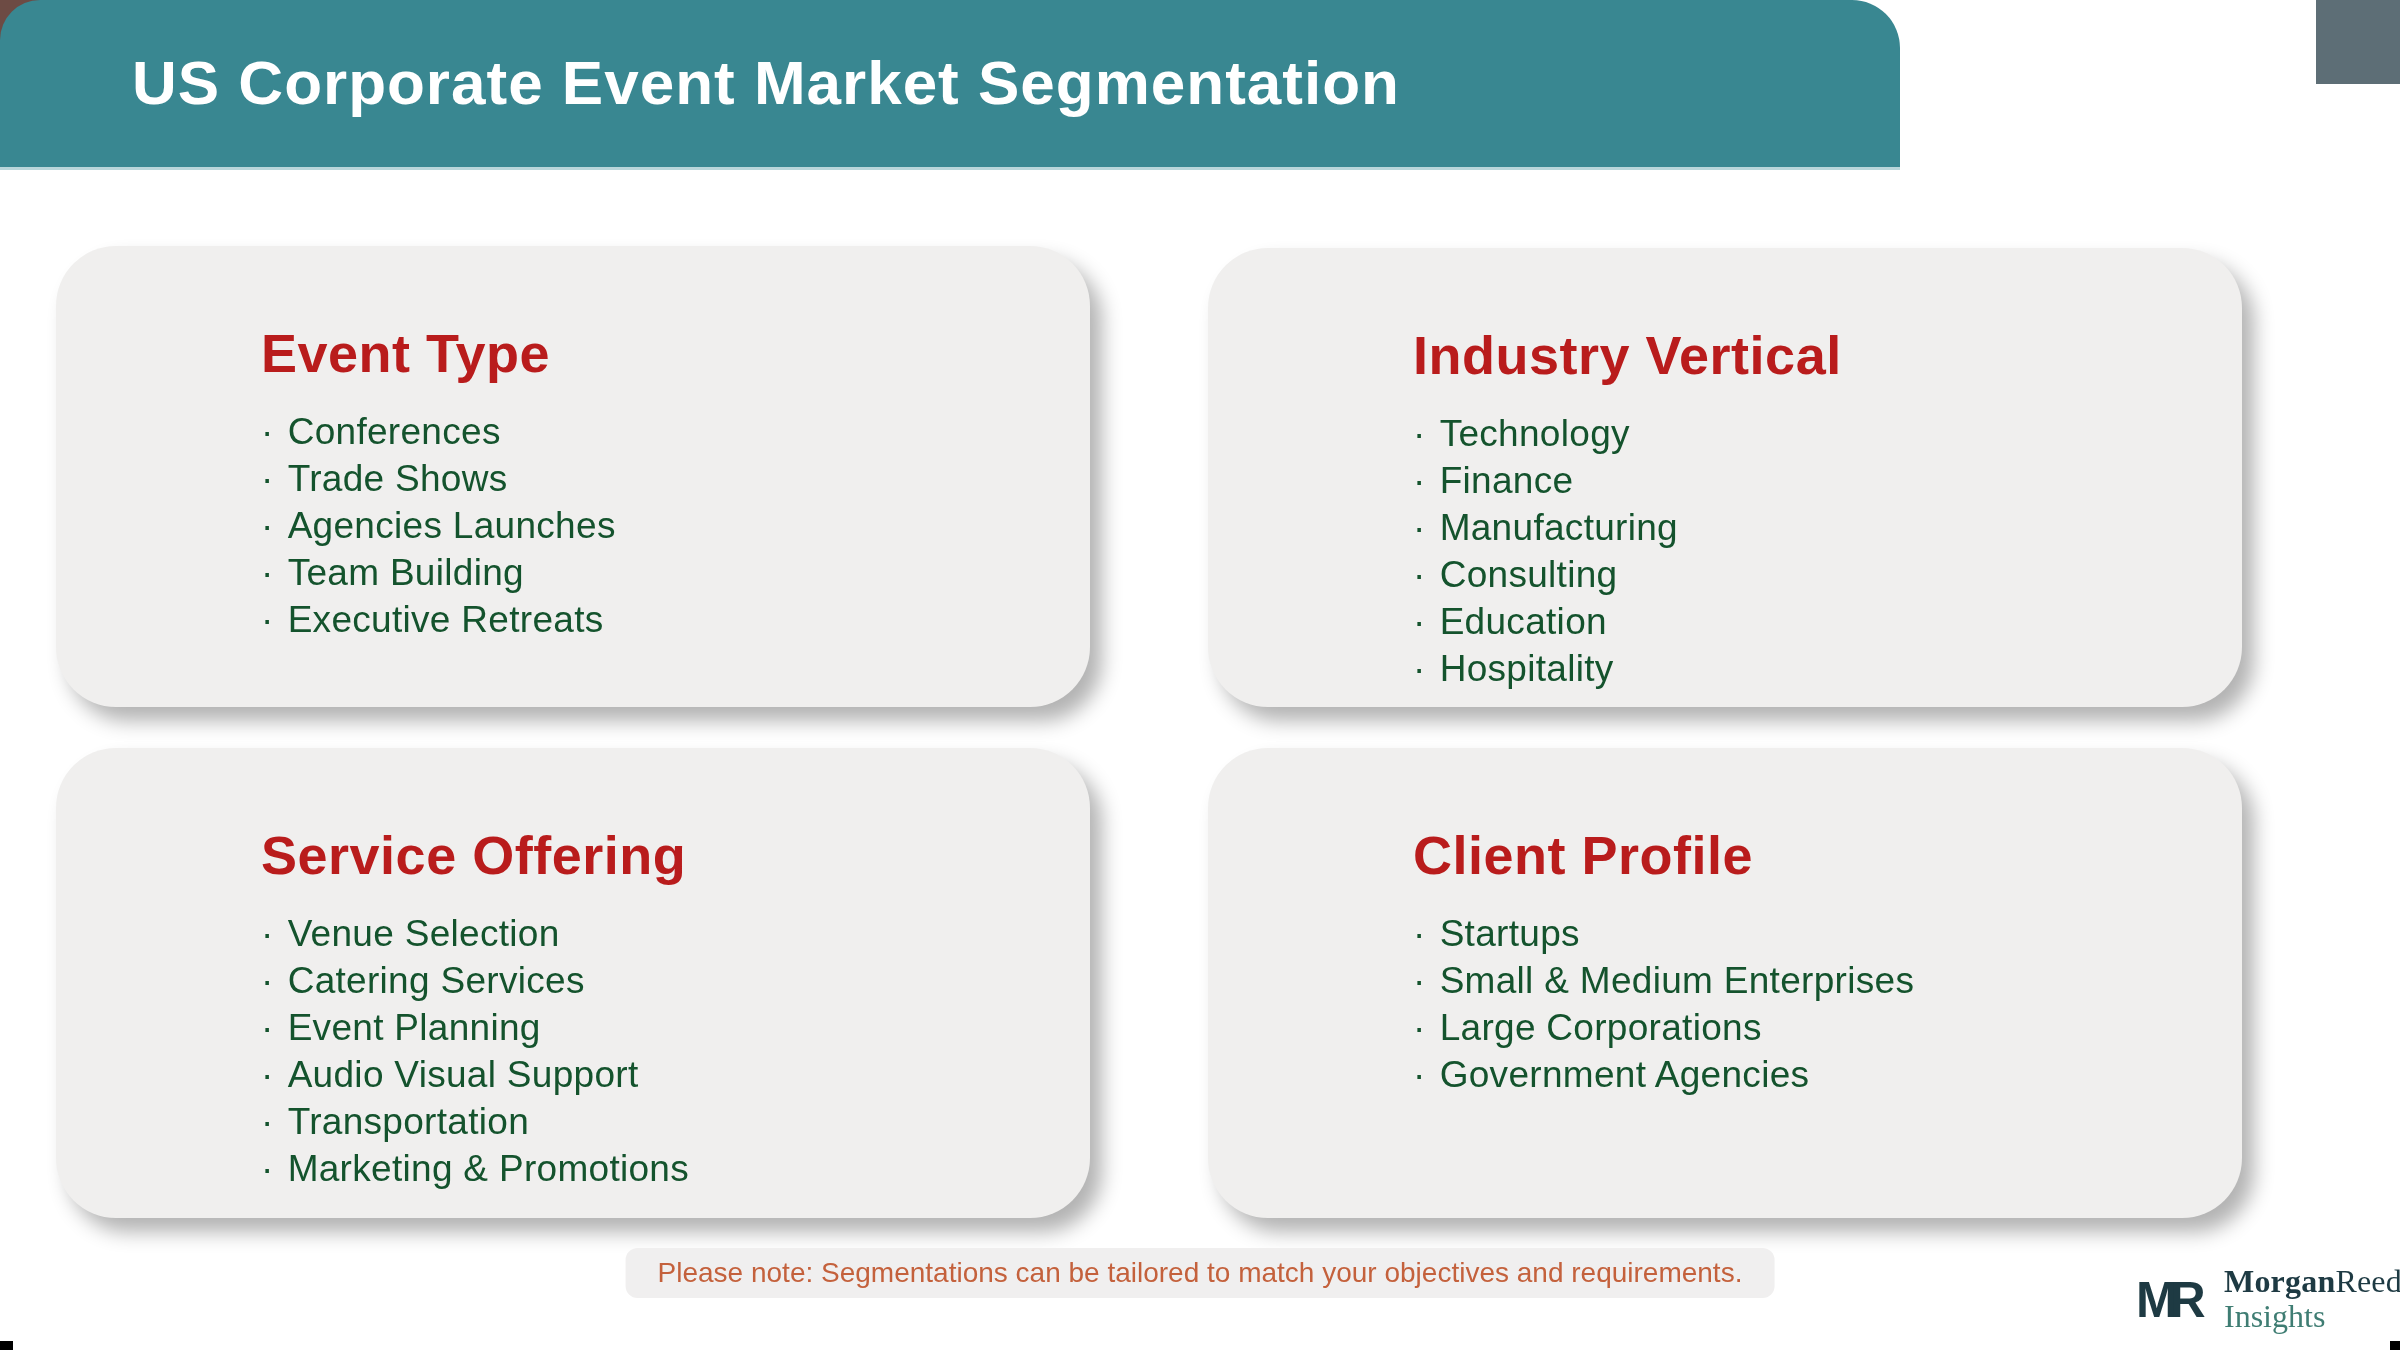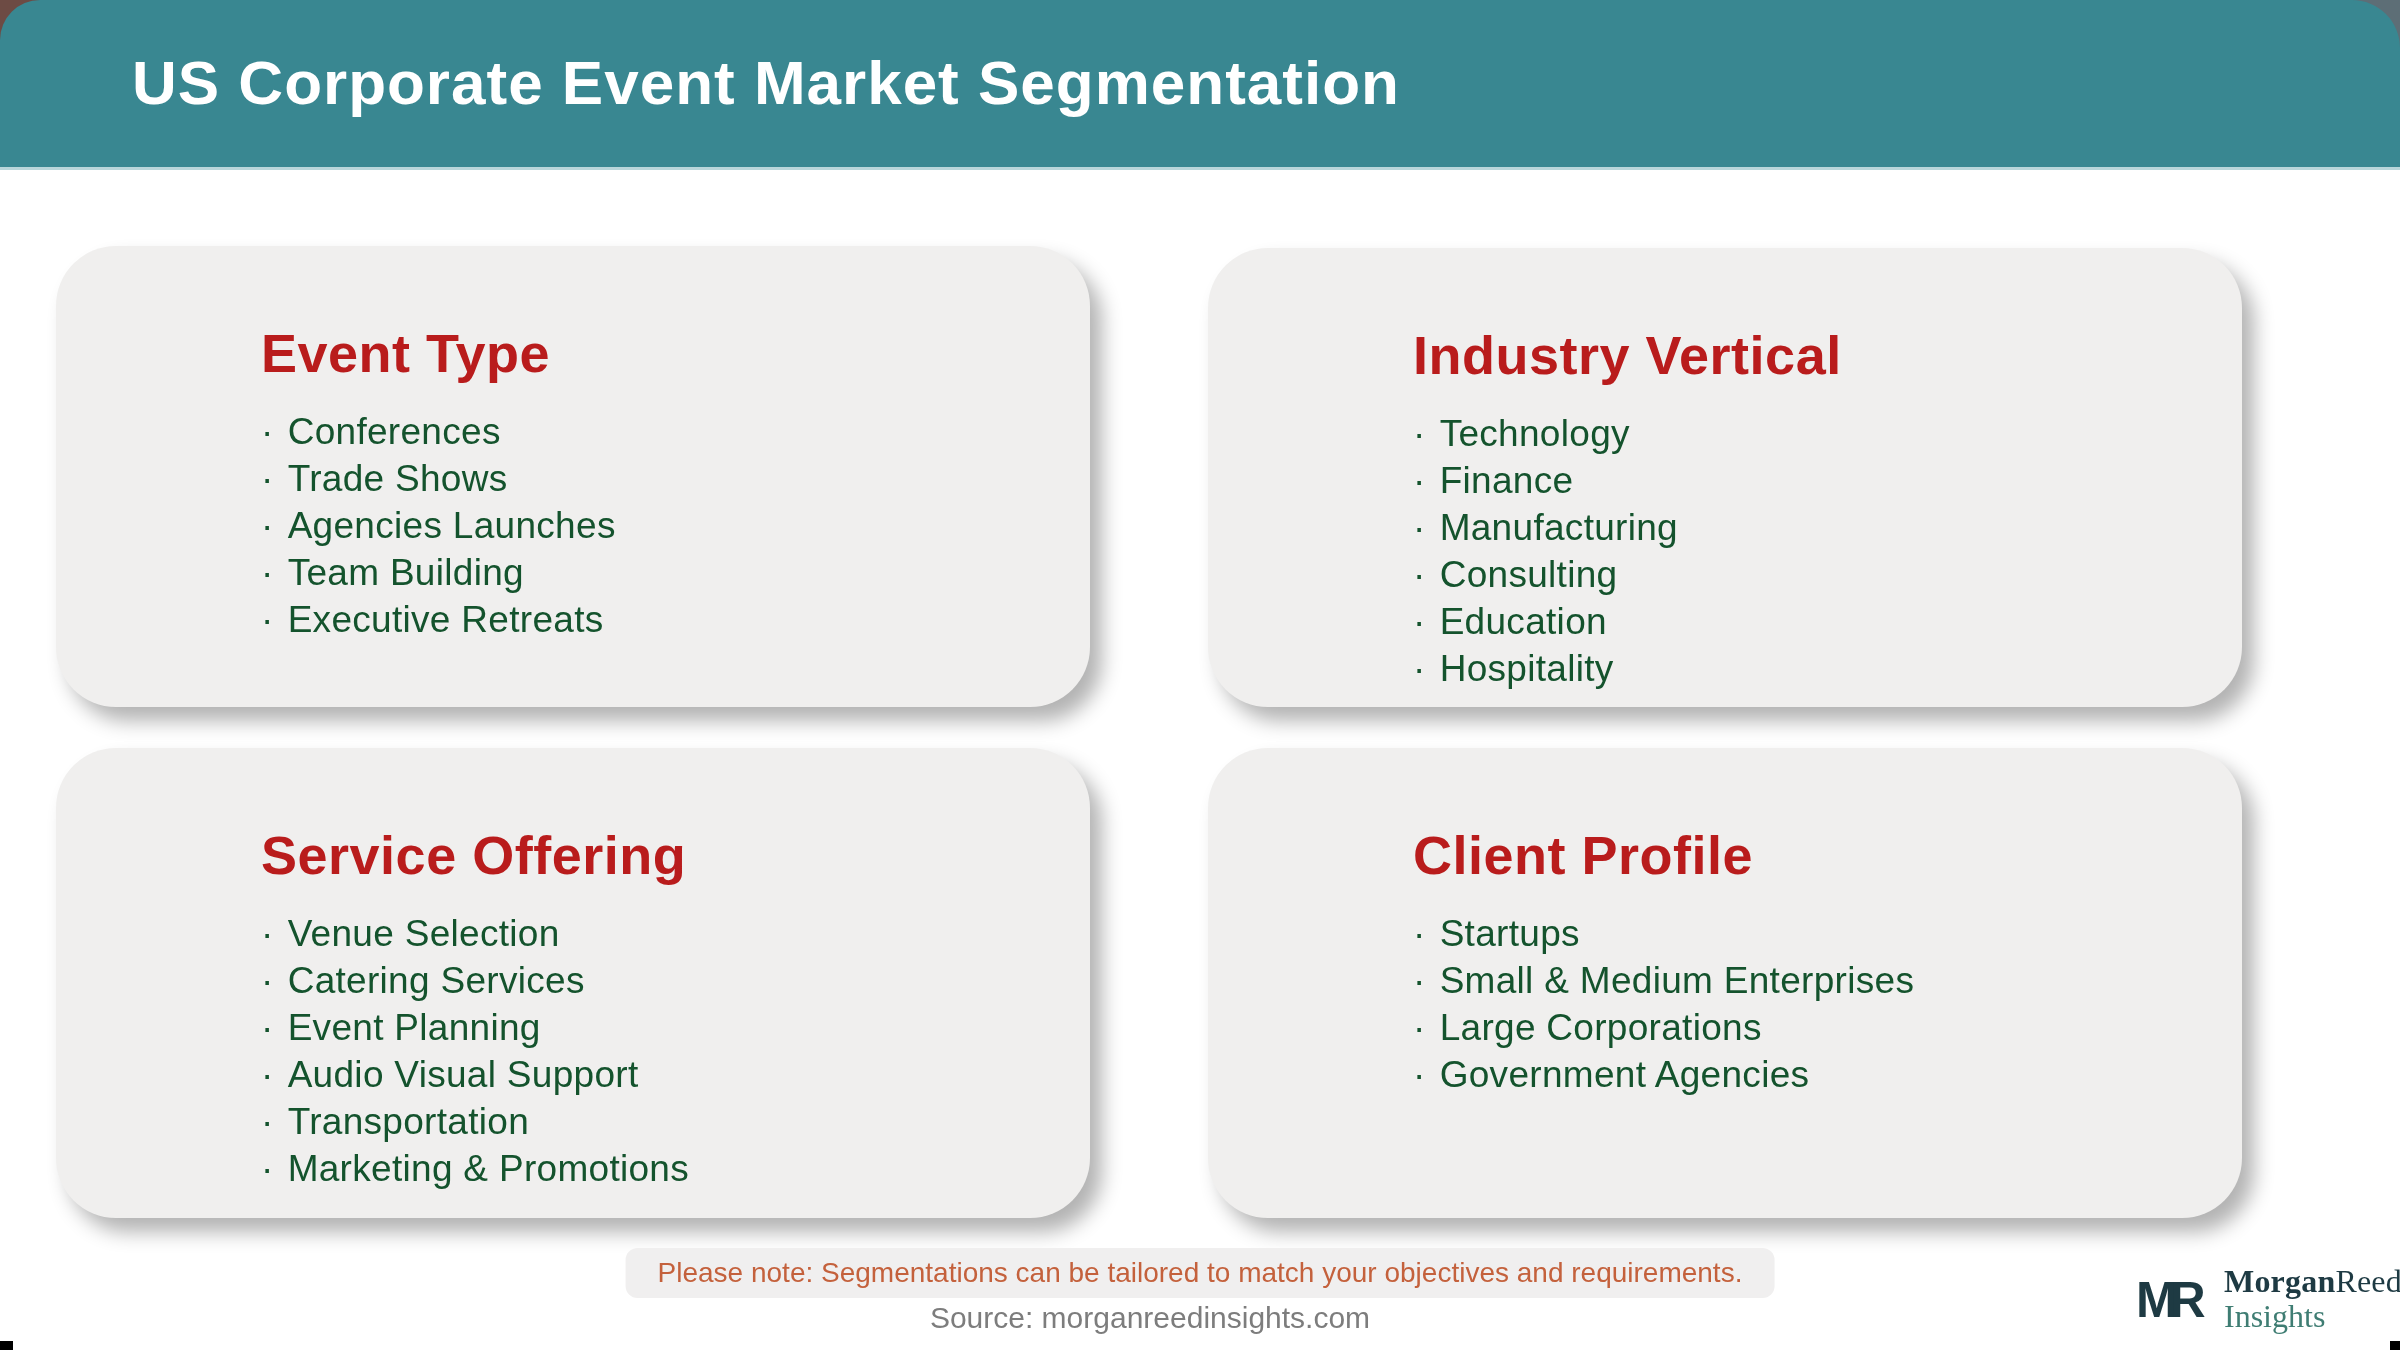--- a/index.html
+++ b/index.html
@@ -4,21 +4,21 @@
 <style>
   html,body{margin:0;padding:0;background:#ffffff;}
   .stage{
     position:relative;width:2400px;height:1350px;background:#ffffff;
     font-family:"Liberation Sans",sans-serif;overflow:hidden;
   }
   
   .backdrop-left{position:absolute;top:0;left:0;width:70px;height:70px;background:#6d4b44;}
   .backdrop-right{position:absolute;top:0;right:0;width:84px;height:84px;background:#5d6e76;}
   .header{
-    position:absolute;top:0;left:0;width:2400px;height:170px;
+    position:absolute;top:0;left:0;width:1900px;height:170px;
     background:#398791;border-radius:40px 48px 0 0;
     border-bottom:3px solid #b9d6da;box-sizing:border-box;
     display:flex;align-items:center;padding-left:132px;
   }
   .header .title{
     color:#ffffff;font-size:62px;font-weight:700;letter-spacing:1px;line-height:1.1;
   }
   .card{
     position:absolute;background:#f0efee;border-radius:60px;
     box-shadow:12px 14px 20px rgba(0,0,0,0.30);
@@ -110,21 +110,20 @@
     <h2>Client Profile</h2>
     <ul>
       <li>Startups</li>
       <li>Small &amp; Medium Enterprises</li>
       <li>Large Corporations</li>
       <li>Government Agencies</li>
     </ul>
   </div>
 
   <div class="note">Please note: Segmentations can be tailored to match your objectives and requirements.</div>
-  <div class="source">Source: morganreedinsights.com</div>
 
   <div class="logo">
     <svg class="logo-mark" width="76" height="52" viewBox="0 0 110 72" xmlns="http://www.w3.org/2000/svg">
       <text x="0" y="62" fill="#1e3a43" style="font-family:'Liberation Sans',sans-serif;font-weight:900;font-size:72px;letter-spacing:-11px;">MR</text>
     </svg>
     <div class="logo-text">
       <div class="logo-name"><span class="w-bold">Morgan</span><span class="w-reg">Reed</span></div>
       <div class="logo-tagline">Insights</div>
     </div>
   </div>

